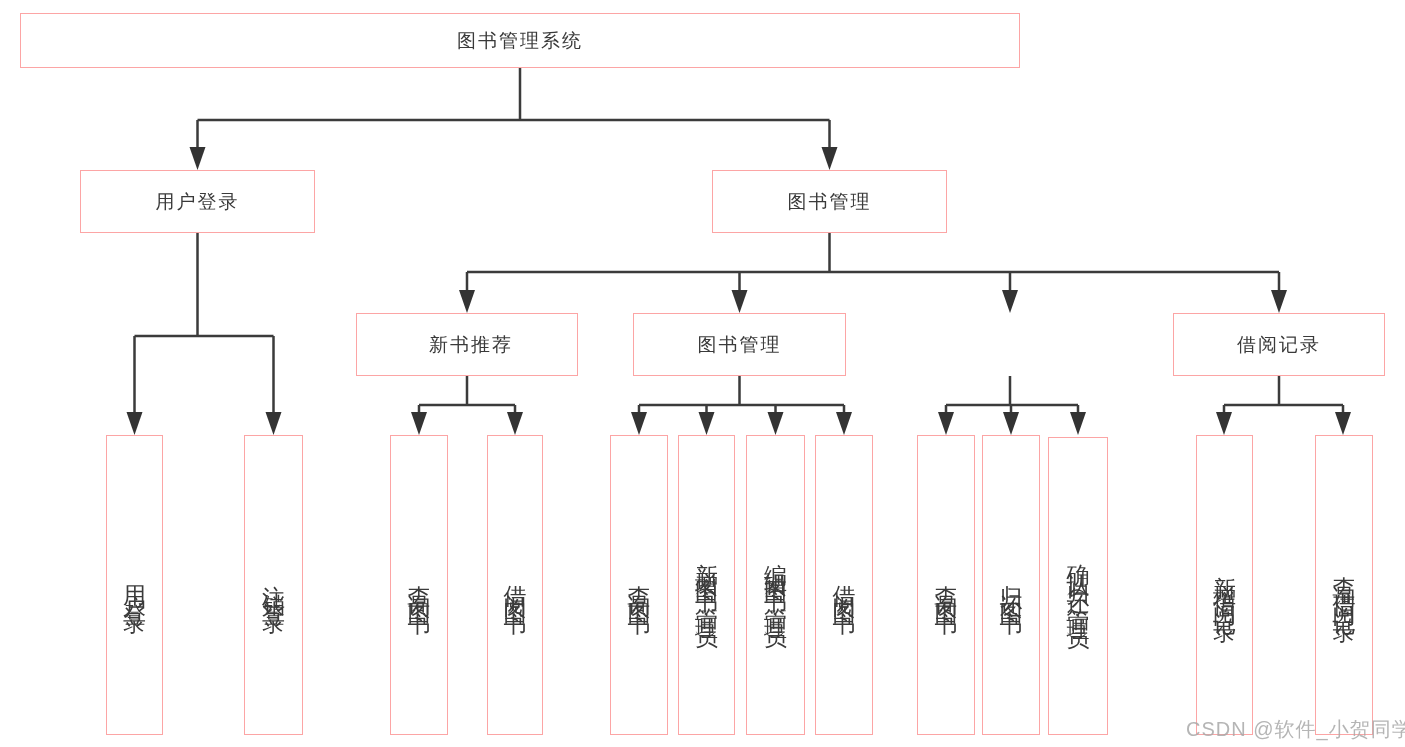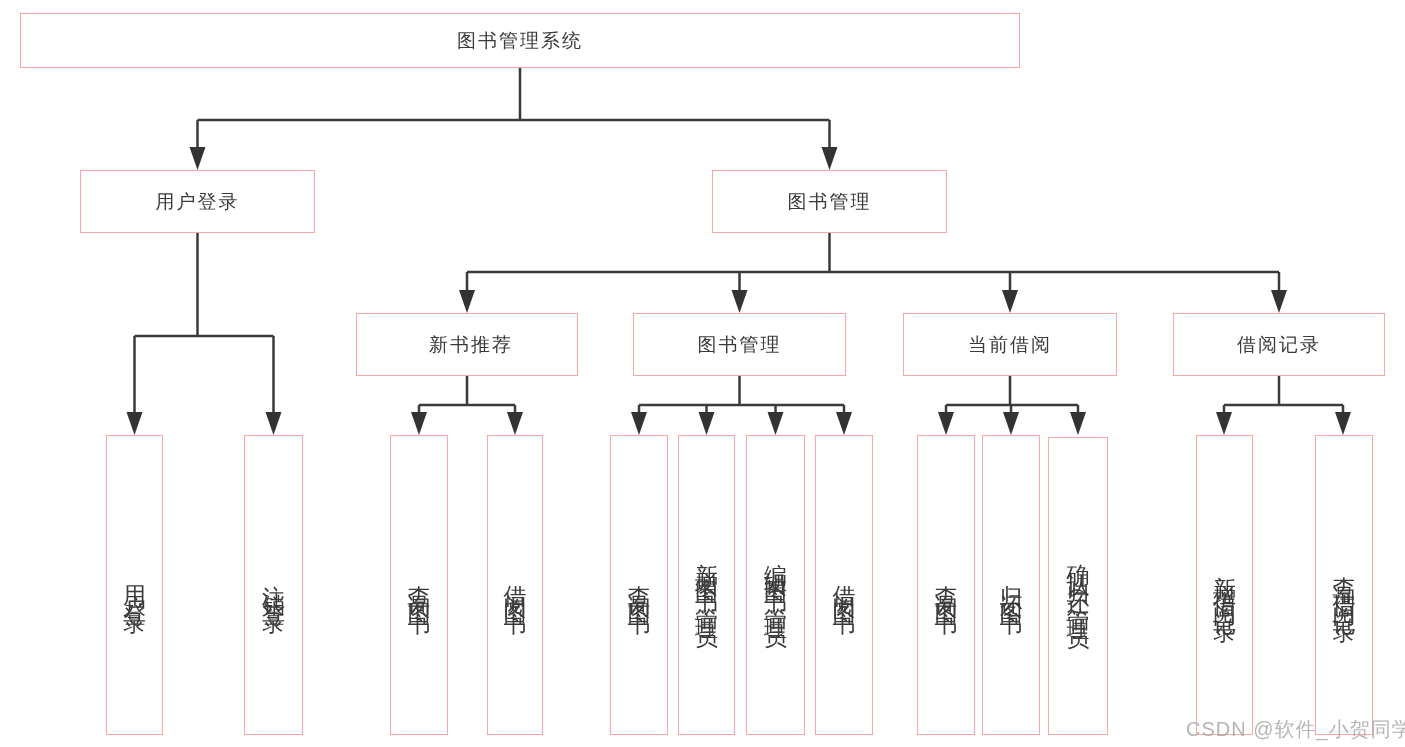--- a/index.html
+++ b/index.html
@@ -103,21 +103,20 @@
     <polygon points="1335,412 1351,412 1343,435"></polygon>
   </svg>
 
   <div class="box h-box" style="left:20px; top:13px; width:1000px; height:55px;">图书管理系统</div>
 
   <div class="box h-box" style="left:80px; top:170px; width:235px; height:63px;">用户登录</div>
   <div class="box h-box" style="left:712px; top:170px; width:235px; height:63px;">图书管理</div>
 
   <div class="box h-box" style="left:356px; top:313px; width:222px; height:63px;padding-left:8px;">新书推荐</div>
   <div class="box h-box" style="left:633px; top:313px; width:213px; height:63px;">图书管理</div>
-  <div class="box h-box" style="left:903px; top:313px; width:214px; height:63px;">当前借阅</div>
   <div class="box h-box" style="left:1173px; top:313px; width:212px; height:63px;">借阅记录</div>
 
   <div class="box v-box" style="left:106px; top:435px; width:57px; height:300px;">用户登录</div>
   <div class="box v-box" style="left:244px; top:435px; width:59px; height:300px;">注销登录</div>
 
   <div class="box v-box" style="left:390px; top:435px; width:58px; height:300px;">查询图书</div>
   <div class="box v-box" style="left:487px; top:435px; width:56px; height:300px;">借阅图书</div>
 
   <div class="box v-box" style="left:610px; top:435px; width:58px; height:300px;">查询图书</div>
   <div class="box v-box" style="left:678px; top:435px; width:57px; height:300px;">新增图书（管理员）</div>

